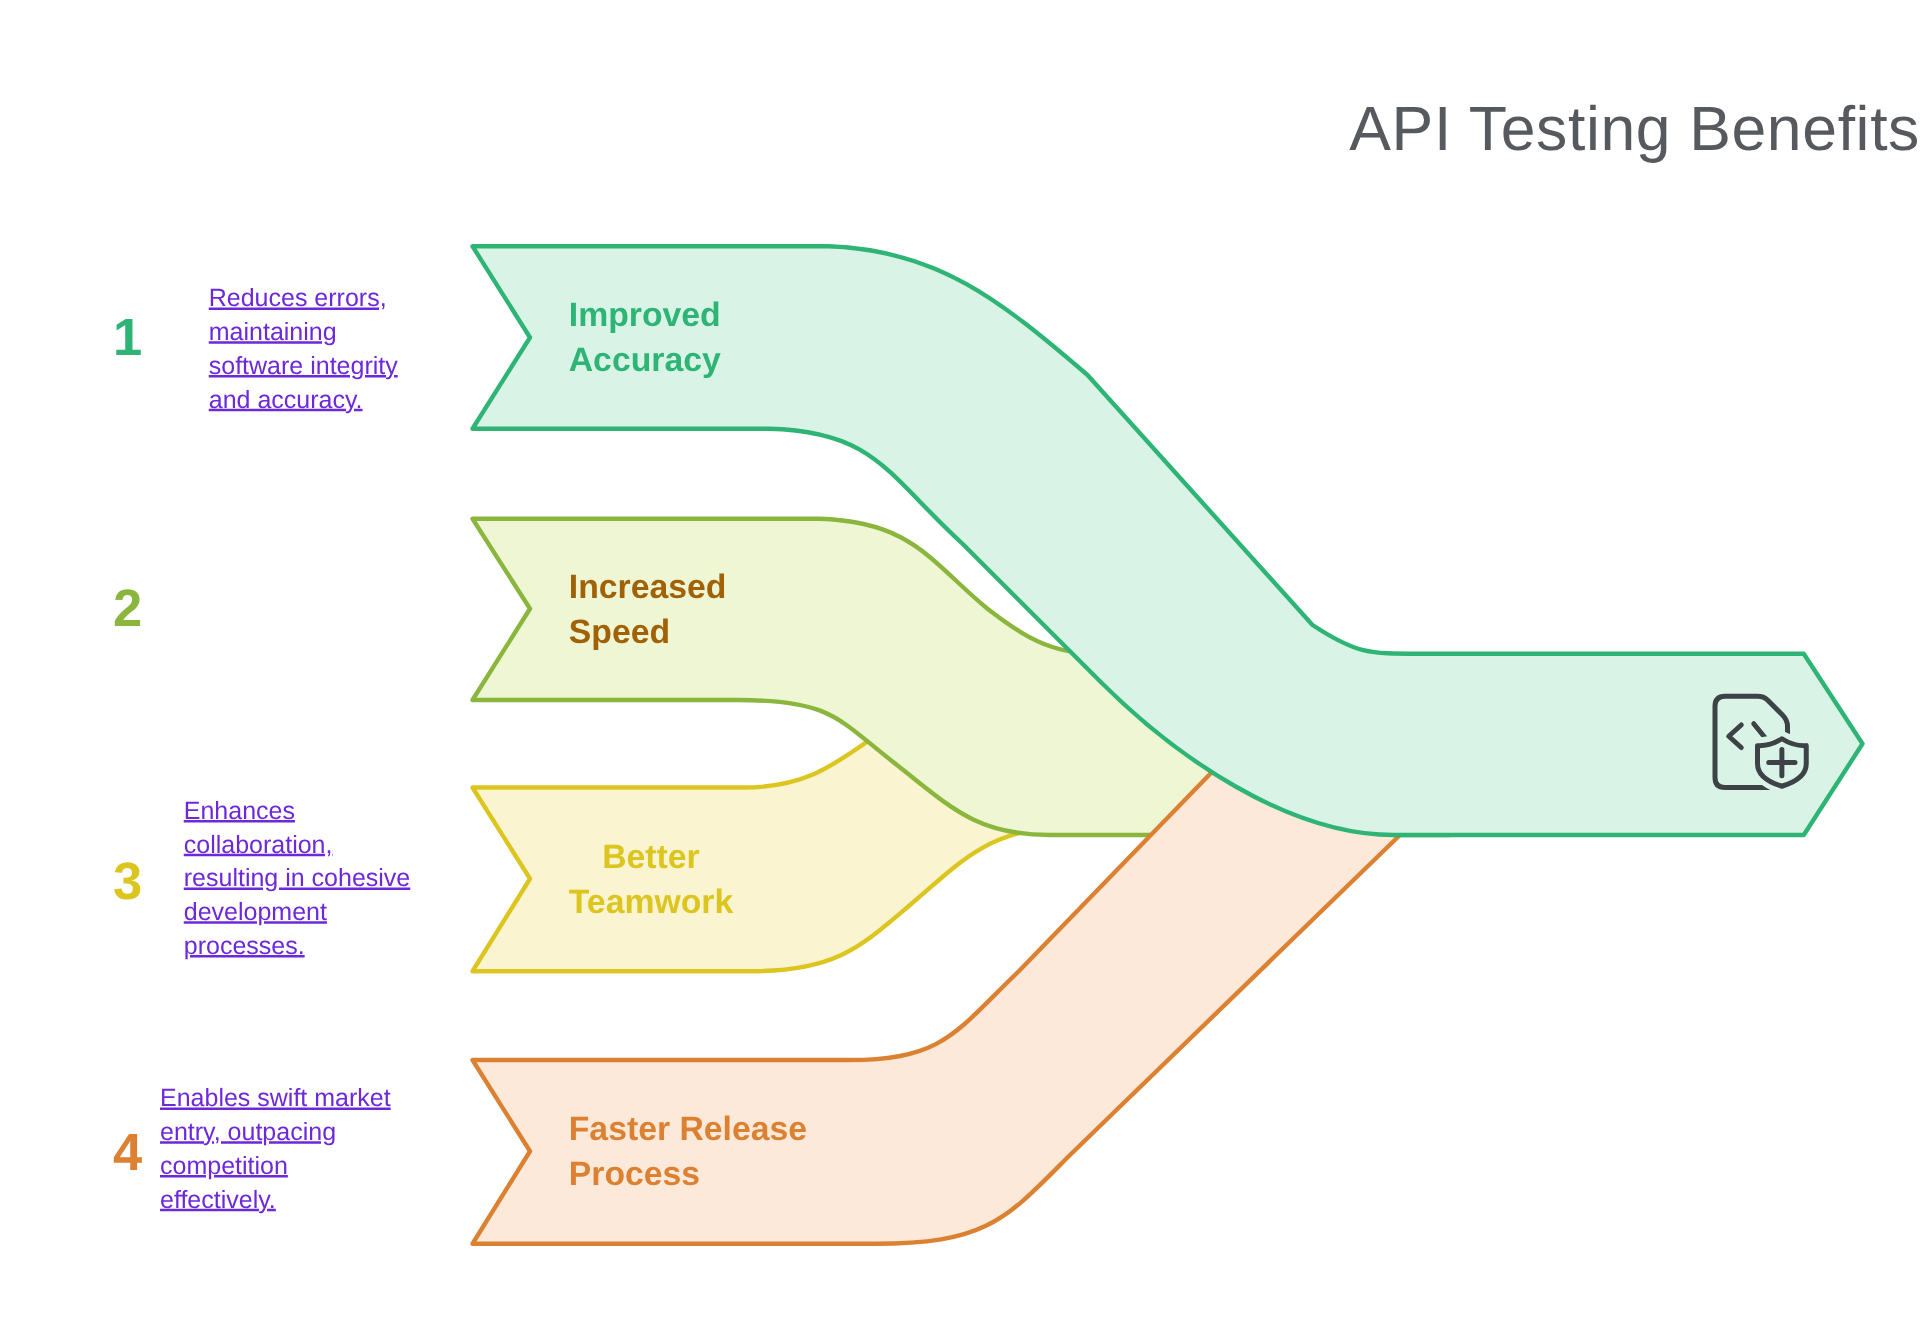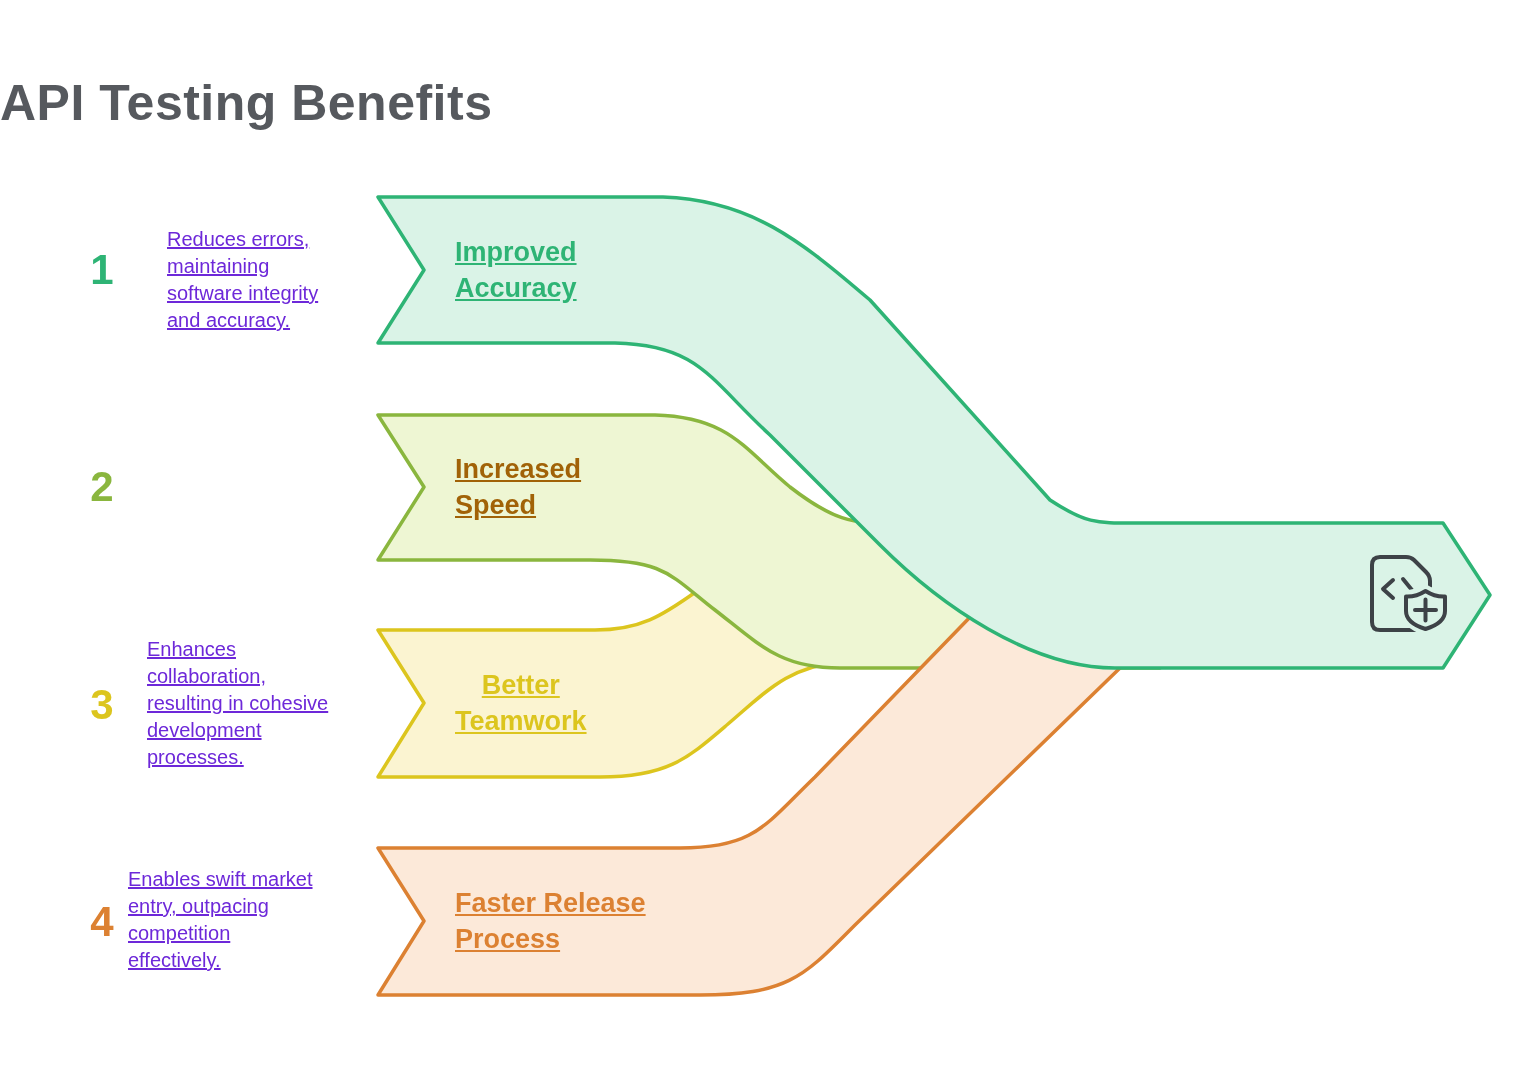--- a/index.html
+++ b/index.html
@@ -3,28 +3,28 @@
 <meta charset="utf-8">
 <style>
   html,body{margin:0;padding:0;background:#ffffff;}
   .canvas{
     position:relative;width:1536px;height:1067px;background:#ffffff;overflow:hidden;
     font-family:"Liberation Sans", sans-serif;
   }
   .bands{position:absolute;left:0;top:0;z-index:1;}
   .txt{position:absolute;z-index:2;white-space:pre-line;}
   .page-title{
-    left:0;top:74px;width:1536px;text-align:left;
-    font-size:50px;font-weight:700;color:#56595e;letter-spacing:0.5px;
+    left:0;top:74px;width:1536px;text-align:right;
+    font-size:50px;font-weight:400;color:#56595e;letter-spacing:0.5px;
   }
   .num{width:40px;left:82px;text-align:center;font-size:42px;font-weight:700;line-height:42px;}
   .n1{top:249px}.n2{top:466px}.n3{top:684px}.n4{top:901px}
   .desc{font-size:20px;line-height:27px;color:#6d28d9;text-decoration:underline;}
   .d1{left:167px;top:226px}.d2{left:145px;top:434px}.d3{left:147px;top:636px}.d4{left:128px;top:866px}
-  .blabel{left:455px;font-size:27px;font-weight:700;line-height:36px;text-decoration:underline;}
+  .blabel{left:455px;font-size:27px;font-weight:700;line-height:36px;}
   .l1{top:234px}.l2{top:451px}.l3{top:667px}.l4{top:885px}
   .outcome-label{
     left:1208px;top:542px;width:168px;text-align:center;
     font-size:27px;font-weight:700;line-height:36px;
   }
   .outcome-icon{position:absolute;left:1369px;top:551px;z-index:3;}
 </style>
 </head>
 <body>
 

